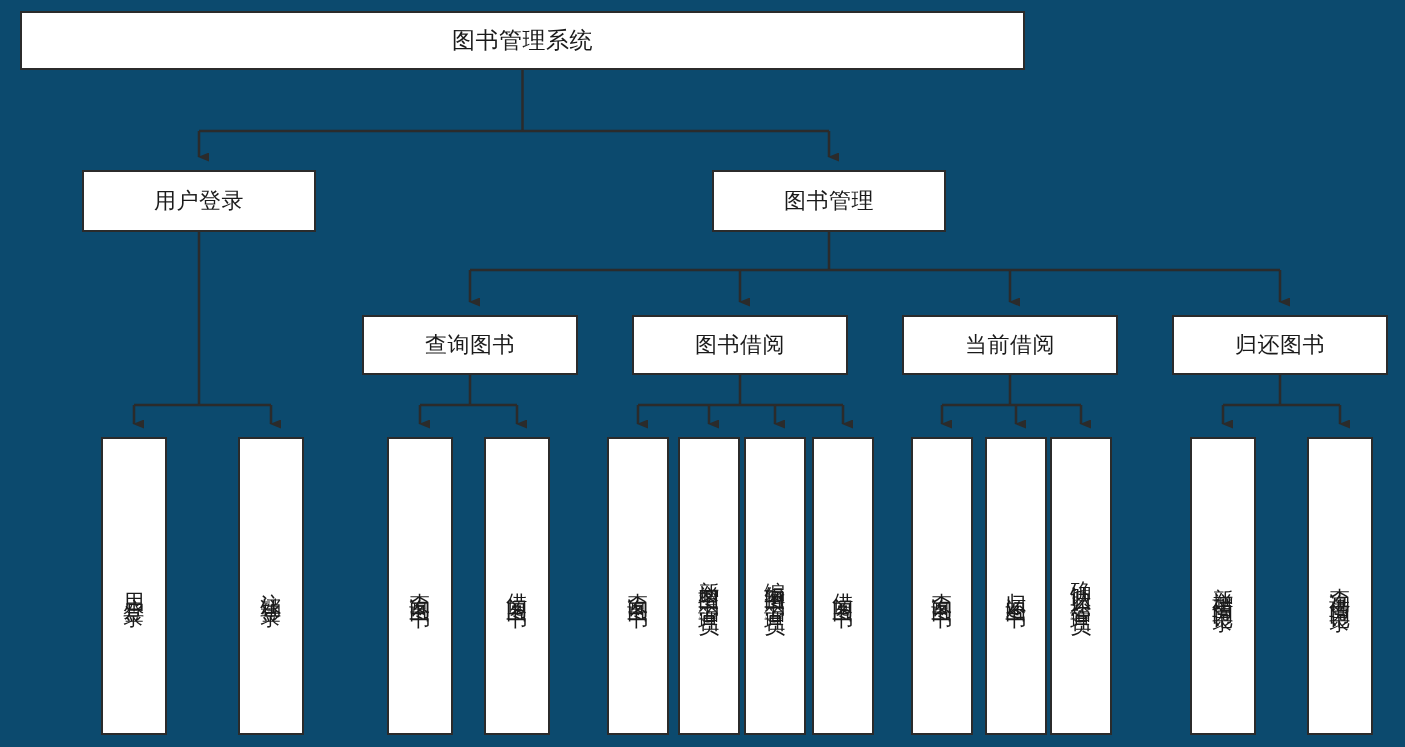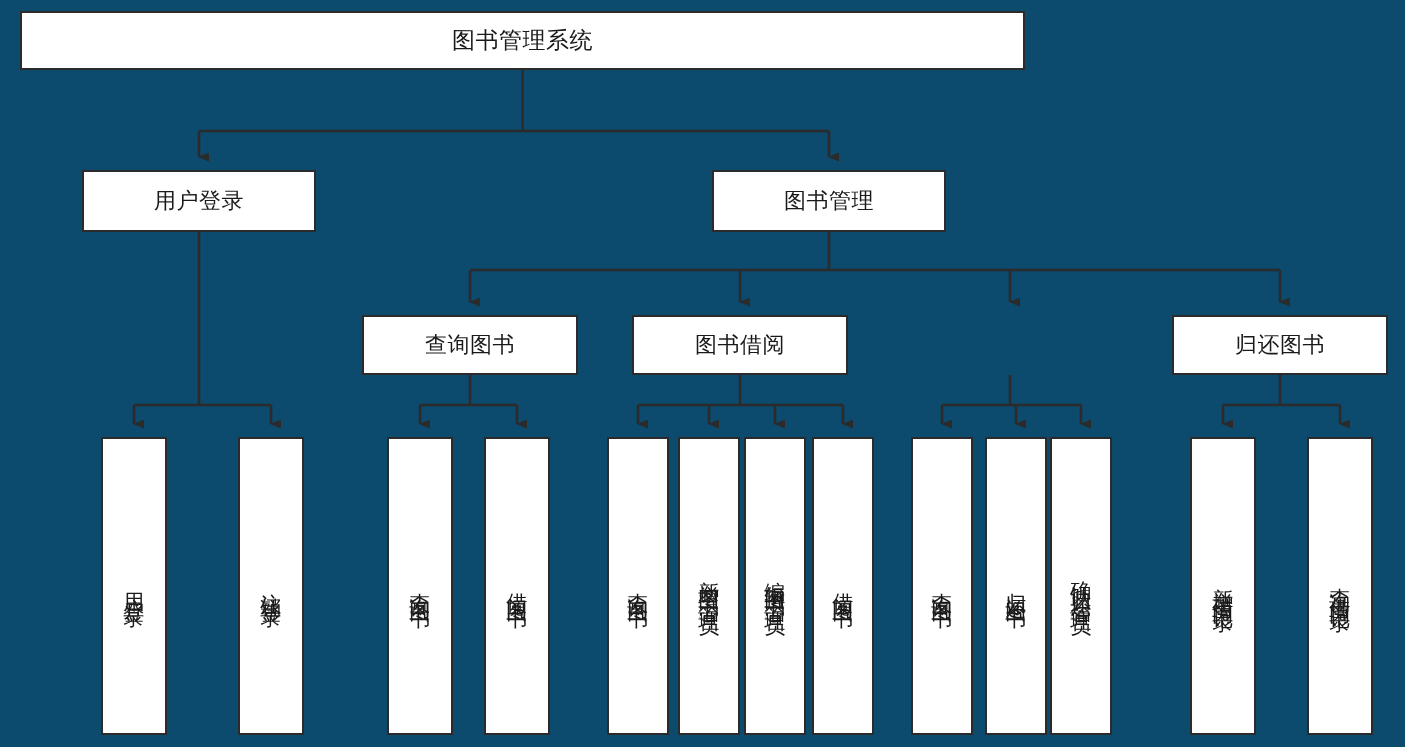--- a/index.html
+++ b/index.html
@@ -129,20 +129,23 @@
   <div class="node level1" style="left: 712px; top: 170px; width: 234px; height: 62px;">
     <span class="node-label">图书管理</span>
   </div>
 
   <div class="node level2" style="left: 362px; top: 315px; width: 216px; height: 60px;">
     <span class="node-label">查询图书</span>
   </div>
   <div class="node level2" style="left: 632px; top: 315px; width: 216px; height: 60px;">
     <span class="node-label">图书借阅</span>
   </div>
+  <div class="node level2" style="left: 902px; top: 315px; width: 216px; height: 60px;">
+    <span class="node-label">当前借阅</span>
+  </div>
   <div class="node level2" style="left: 1172px; top: 315px; width: 216px; height: 60px;">
     <span class="node-label">归还图书</span>
   </div>
 
   <div class="node leaf" style="left: 101px; top: 437px; width: 66px; height: 298px;">
     <span class="node-label">用户登录</span>
   </div>
   <div class="node leaf" style="left: 238px; top: 437px; width: 66px; height: 298px;">
     <span class="node-label">注销登录</span>
   </div>

